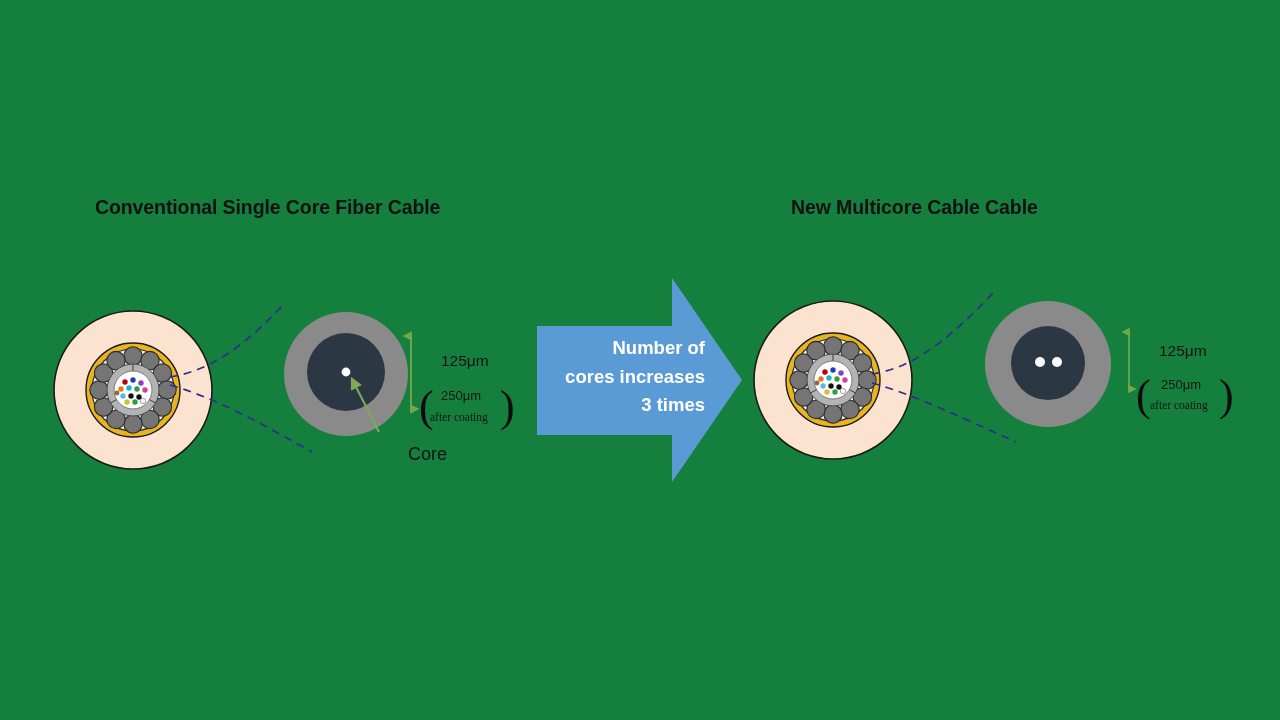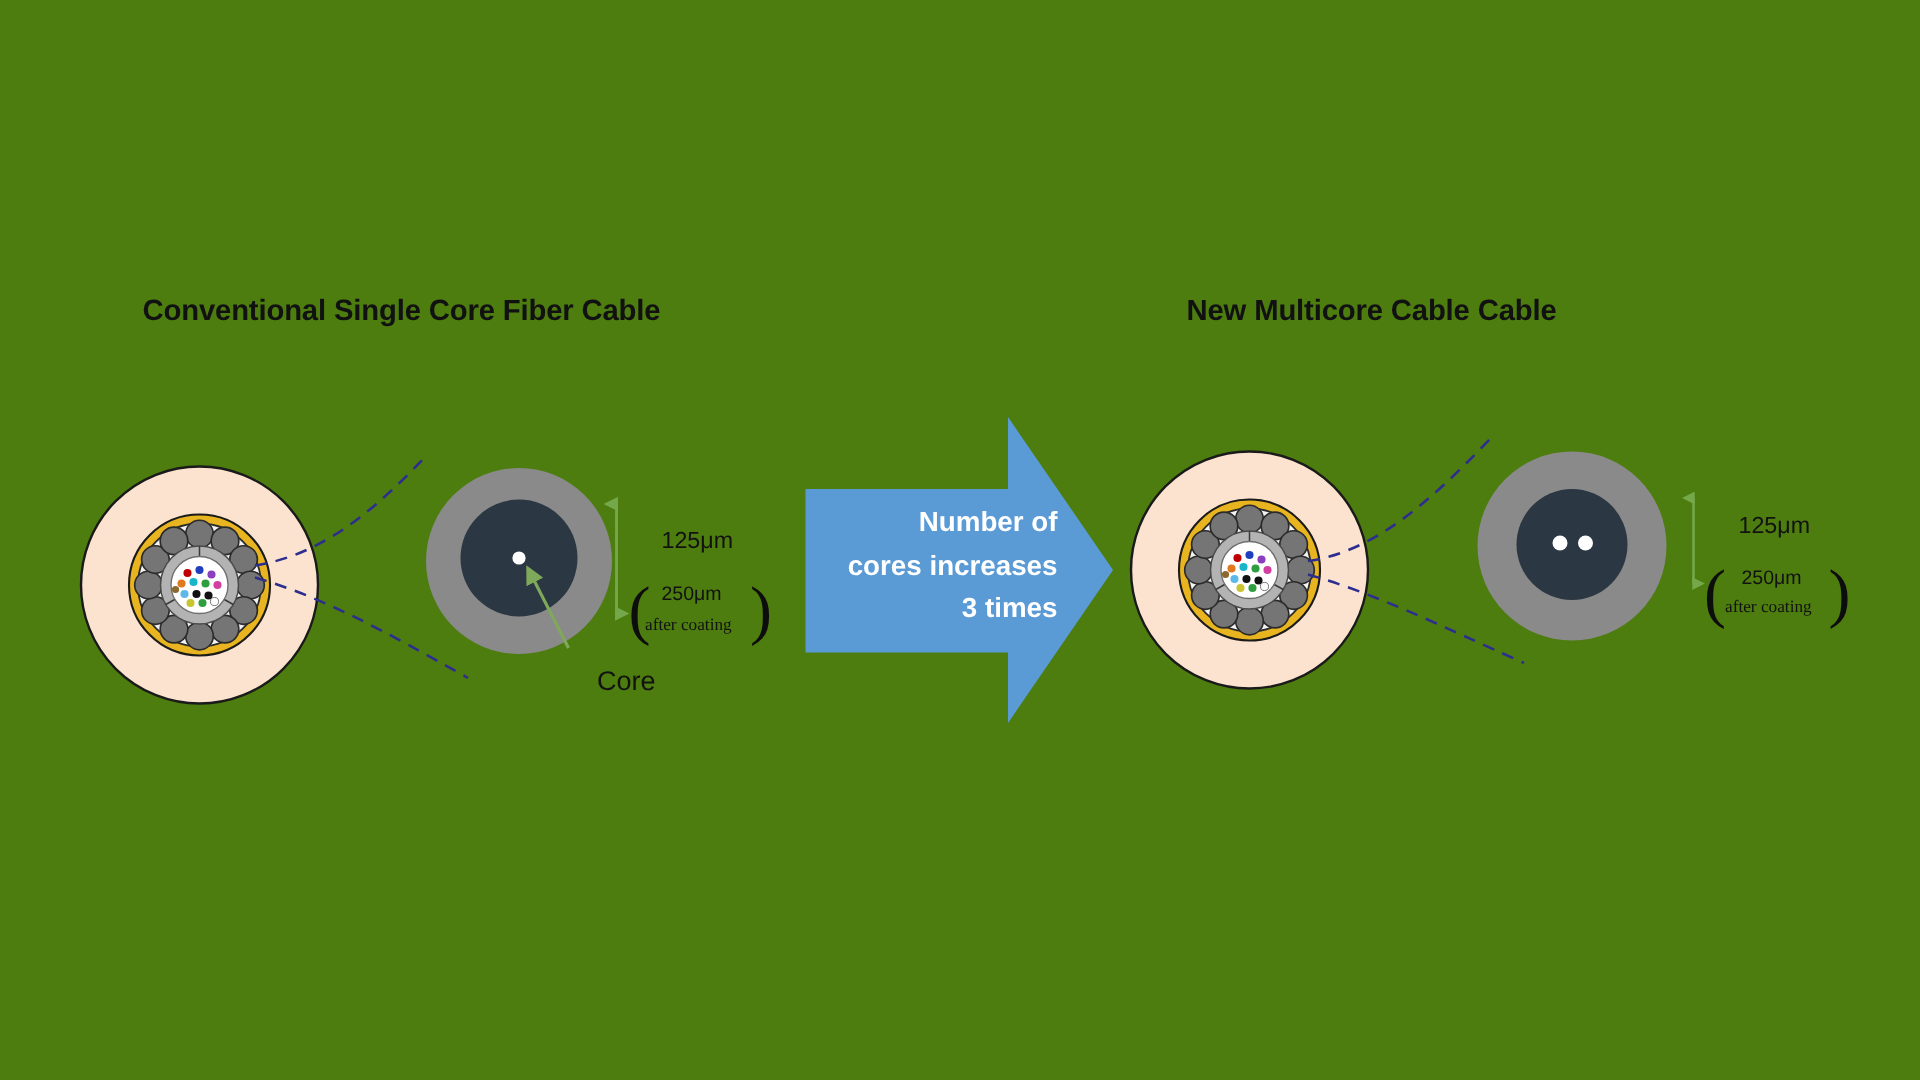--- a/index.html
+++ b/index.html
@@ -11,21 +11,21 @@
   body {
     width: 1280px;
     height: 720px;
     font-family: "Liberation Sans", sans-serif;
     overflow: hidden;
   }
   #stage {
     position: relative;
     width: 1280px;
     height: 720px;
-    background: #4d7c0f;
+    background: #15803d;
   }
   .panel-title {
     position: absolute;
     font-family: "Liberation Sans", sans-serif;
     font-weight: bold;
     font-size: 19.5px;
     color: #111111;
     letter-spacing: -0.1px;
     white-space: nowrap;
   }
@@ -185,21 +185,21 @@
   <div class="dim-text dim-125" style="left:441px; top:352px;">125μm</div>
 
   <div class="dim-text dim-250" style="left:441px; top:388px;">250μm</div>
 
   <div class="dim-text dim-after" style="left:430px; top:411px;">after coating</div>
 
   <div class="paren" style="left:419px; top:385px;">(</div>
 
   <div class="paren" style="left:500px; top:385px;">)</div>
 
-  <div class="core-label" style="left:398px; top:444px;">Core</div>
+  <div class="core-label" style="left:408px; top:444px;">Core</div>
 
   <div class="arrow-caption">
     <div>Number of</div>
     <div>cores increases</div>
     <div>3 times</div>
   </div>
 
   <div class="dim-text dim-125" style="left:1159px; top:342px;">125μm</div>
 
   <div class="dim-text dim-250" style="left:1161px; top:377px;">250μm</div>

